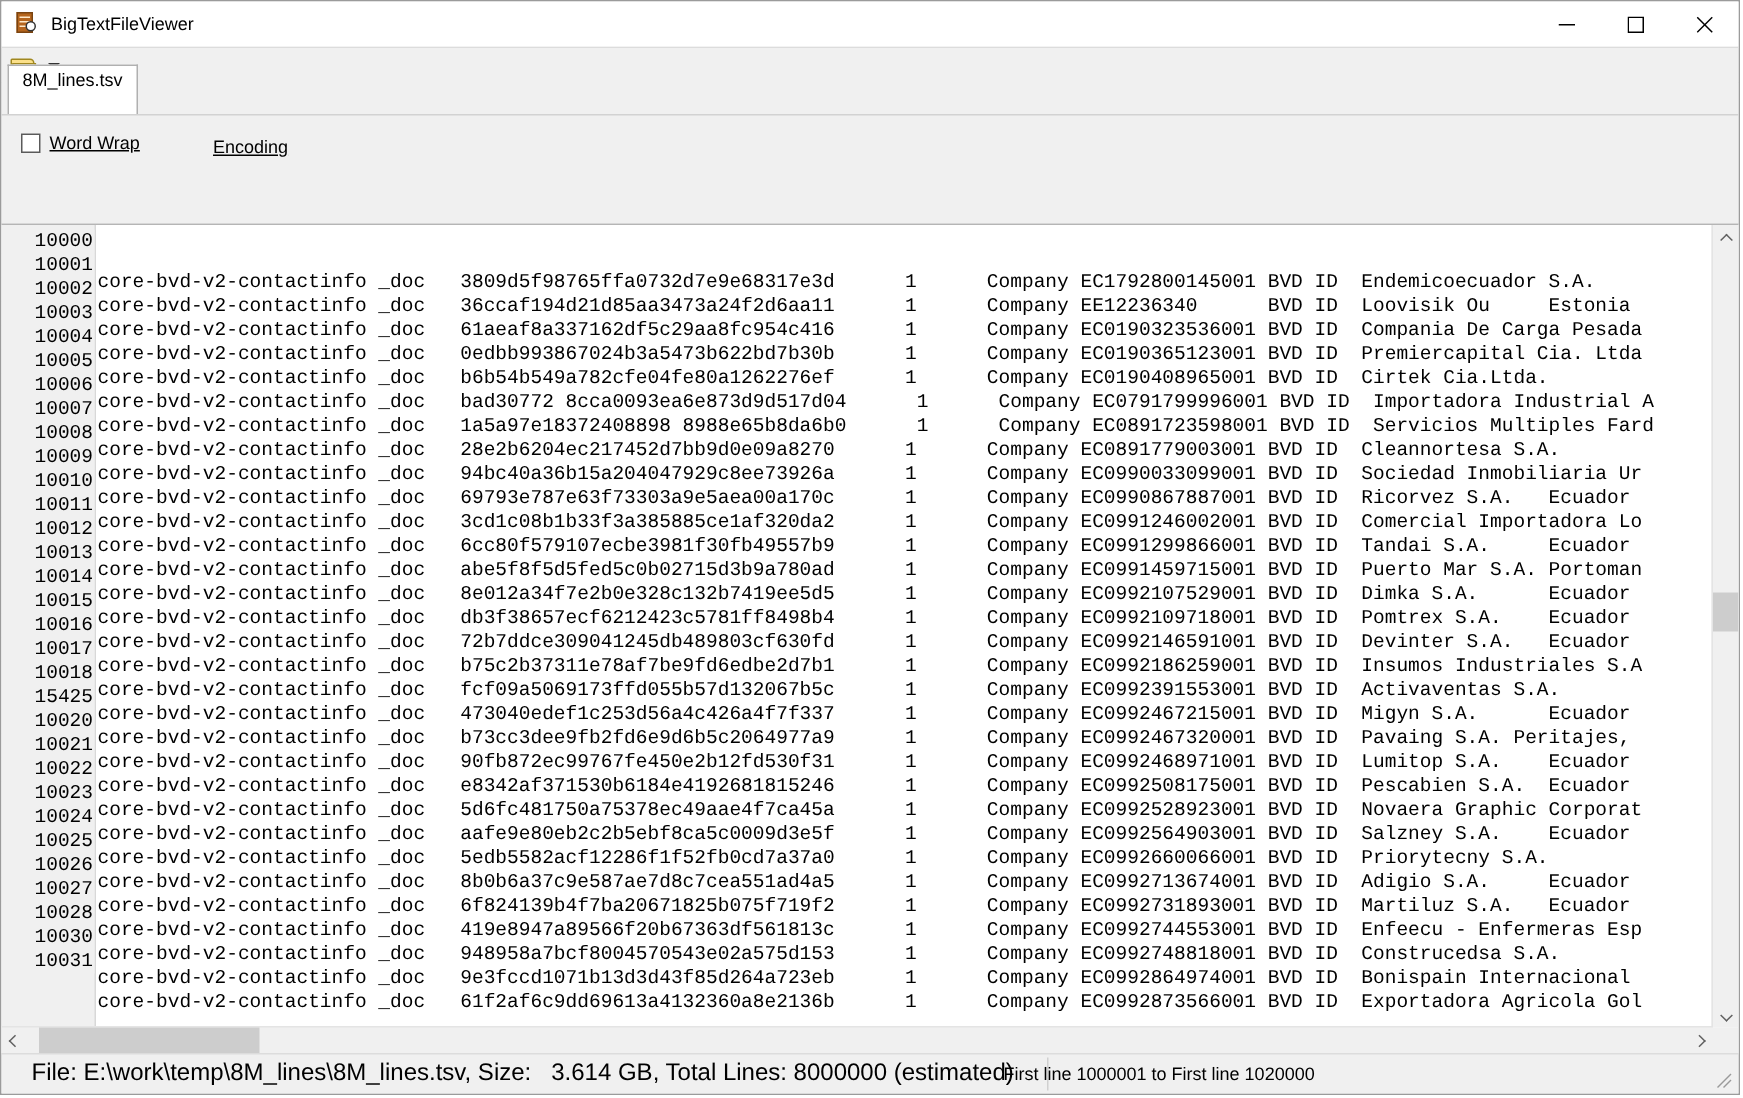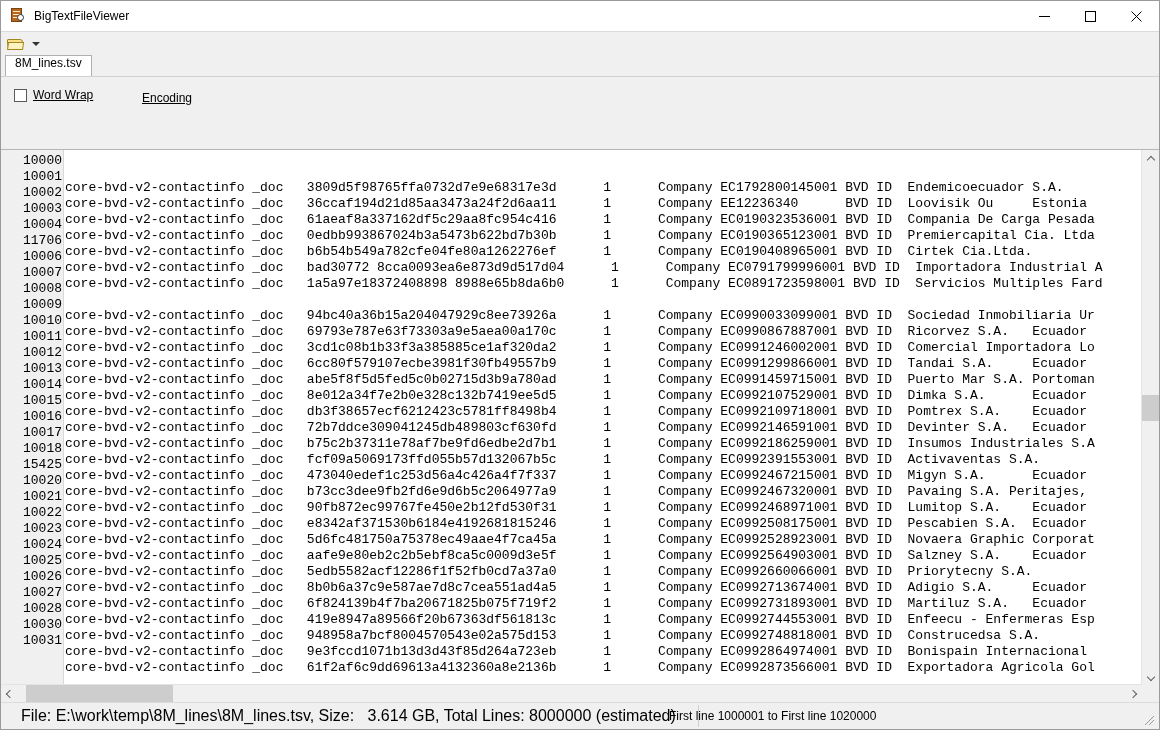--- a/index.html
+++ b/index.html
@@ -145,22 +145,22 @@
     padding-left: 4px;
     flex: none;
     position: relative;
   }
   .tab {
     height: 21px;
     background: #ffffff;
     border: 1px solid #b0b0b0;
     border-bottom: none;
     box-sizing: border-box;
-    padding: 0 9px;
-    display: flex; align-items: flex-start;
+    padding: 16px 9px;
+    display: flex; align-items: flex-end;
     font-size: 12px;
     color: #000;
   }
 
   
   .controls {
     flex: none;
     background: #f0f0f0;
     height: 72px;
     position: relative;
@@ -515,23 +515,23 @@
   </div>
 
   <div class="textview">
     <div class="gutter"></div>
     <div class="rowarea">
         <div class="row"><span class="ln">10000</span><span class="body">core-bvd-v2-contactinfo _doc   3809d5f98765ffa0732d7e9e68317e3d      1      Company EC1792800145001 BVD ID  Endemicoecuador S.A.</span></div>
         <div class="row"><span class="ln">10001</span><span class="body">core-bvd-v2-contactinfo _doc   36ccaf194d21d85aa3473a24f2d6aa11      1      Company EE12236340      BVD ID  Loovisik Ou     Estonia</span></div>
         <div class="row"><span class="ln">10002</span><span class="body">core-bvd-v2-contactinfo _doc   61aeaf8a337162df5c29aa8fc954c416      1      Company EC0190323536001 BVD ID  Compania De Carga Pesada</span></div>
         <div class="row"><span class="ln">10003</span><span class="body">core-bvd-v2-contactinfo _doc   0edbb993867024b3a5473b622bd7b30b      1      Company EC0190365123001 BVD ID  Premiercapital Cia. Ltda</span></div>
         <div class="row"><span class="ln">10004</span><span class="body">core-bvd-v2-contactinfo _doc   b6b54b549a782cfe04fe80a1262276ef      1      Company EC0190408965001 BVD ID  Cirtek Cia.Ltda.</span></div>
-        <div class="row"><span class="ln">11706</span><span class="body">core-bvd-v2-contactinfo _doc   bad30772 8cca0093ea6e873d9d517d04      1      Company EC0791799996001 BVD ID  Importadora Industrial A</span></div>
+        <div class="row"><span class="ln">10005</span><span class="body">core-bvd-v2-contactinfo _doc   bad30772 8cca0093ea6e873d9d517d04      1      Company EC0791799996001 BVD ID  Importadora Industrial A</span></div>
         <div class="row"><span class="ln">10006</span><span class="body">core-bvd-v2-contactinfo _doc   1a5a97e18372408898 8988e65b8da6b0      1      Company EC0891723598001 BVD ID  Servicios Multiples Fard</span></div>
-        <div class="row"><span class="ln">10007</span></div>
+        <div class="row"><span class="ln">10007</span><span class="body">core-bvd-v2-contactinfo _doc   28e2b6204ec217452d7bb9d0e09a8270      1      Company EC0891779003001 BVD ID  Cleannortesa S.A.</span></div>
         <div class="row"><span class="ln">10008</span><span class="body">core-bvd-v2-contactinfo _doc   94bc40a36b15a204047929c8ee73926a      1      Company EC0990033099001 BVD ID  Sociedad Inmobiliaria Ur</span></div>
         <div class="row"><span class="ln">10009</span><span class="body">core-bvd-v2-contactinfo _doc   69793e787e63f73303a9e5aea00a170c      1      Company EC0990867887001 BVD ID  Ricorvez S.A.   Ecuador</span></div>
         <div class="row"><span class="ln">10010</span><span class="body">core-bvd-v2-contactinfo _doc   3cd1c08b1b33f3a385885ce1af320da2      1      Company EC0991246002001 BVD ID  Comercial Importadora Lo</span></div>
         <div class="row"><span class="ln">10011</span><span class="body">core-bvd-v2-contactinfo _doc   6cc80f579107ecbe3981f30fb49557b9      1      Company EC0991299866001 BVD ID  Tandai S.A.     Ecuador</span></div>
         <div class="row"><span class="ln">10012</span><span class="body">core-bvd-v2-contactinfo _doc   abe5f8f5d5fed5c0b02715d3b9a780ad      1      Company EC0991459715001 BVD ID  Puerto Mar S.A. Portoman</span></div>
         <div class="row"><span class="ln">10013</span><span class="body">core-bvd-v2-contactinfo _doc   8e012a34f7e2b0e328c132b7419ee5d5      1      Company EC0992107529001 BVD ID  Dimka S.A.      Ecuador</span></div>
         <div class="row"><span class="ln">10014</span><span class="body">core-bvd-v2-contactinfo _doc   db3f38657ecf6212423c5781ff8498b4      1      Company EC0992109718001 BVD ID  Pomtrex S.A.    Ecuador</span></div>
         <div class="row"><span class="ln">10015</span><span class="body">core-bvd-v2-contactinfo _doc   72b7ddce309041245db489803cf630fd      1      Company EC0992146591001 BVD ID  Devinter S.A.   Ecuador</span></div>
         <div class="row"><span class="ln">10016</span><span class="body">core-bvd-v2-contactinfo _doc   b75c2b37311e78af7be9fd6edbe2d7b1      1      Company EC0992186259001 BVD ID  Insumos Industriales S.A</span></div>
         <div class="row"><span class="ln">10017</span><span class="body">core-bvd-v2-contactinfo _doc   fcf09a5069173ffd055b57d132067b5c      1      Company EC0992391553001 BVD ID  Activaventas S.A.</span></div>

